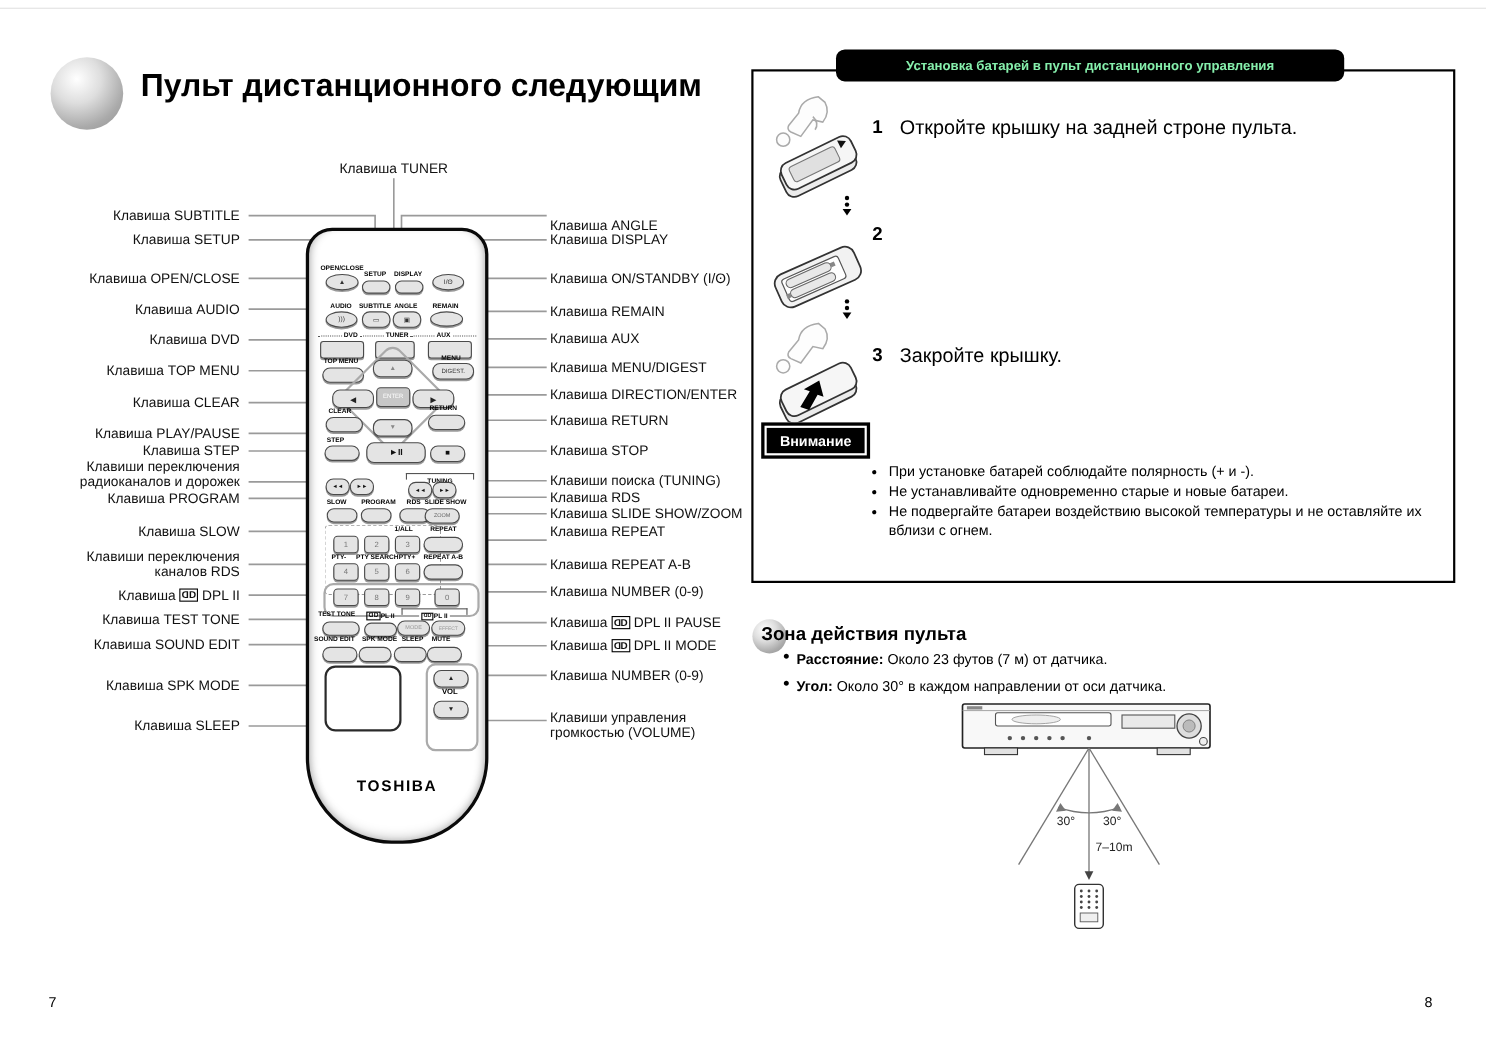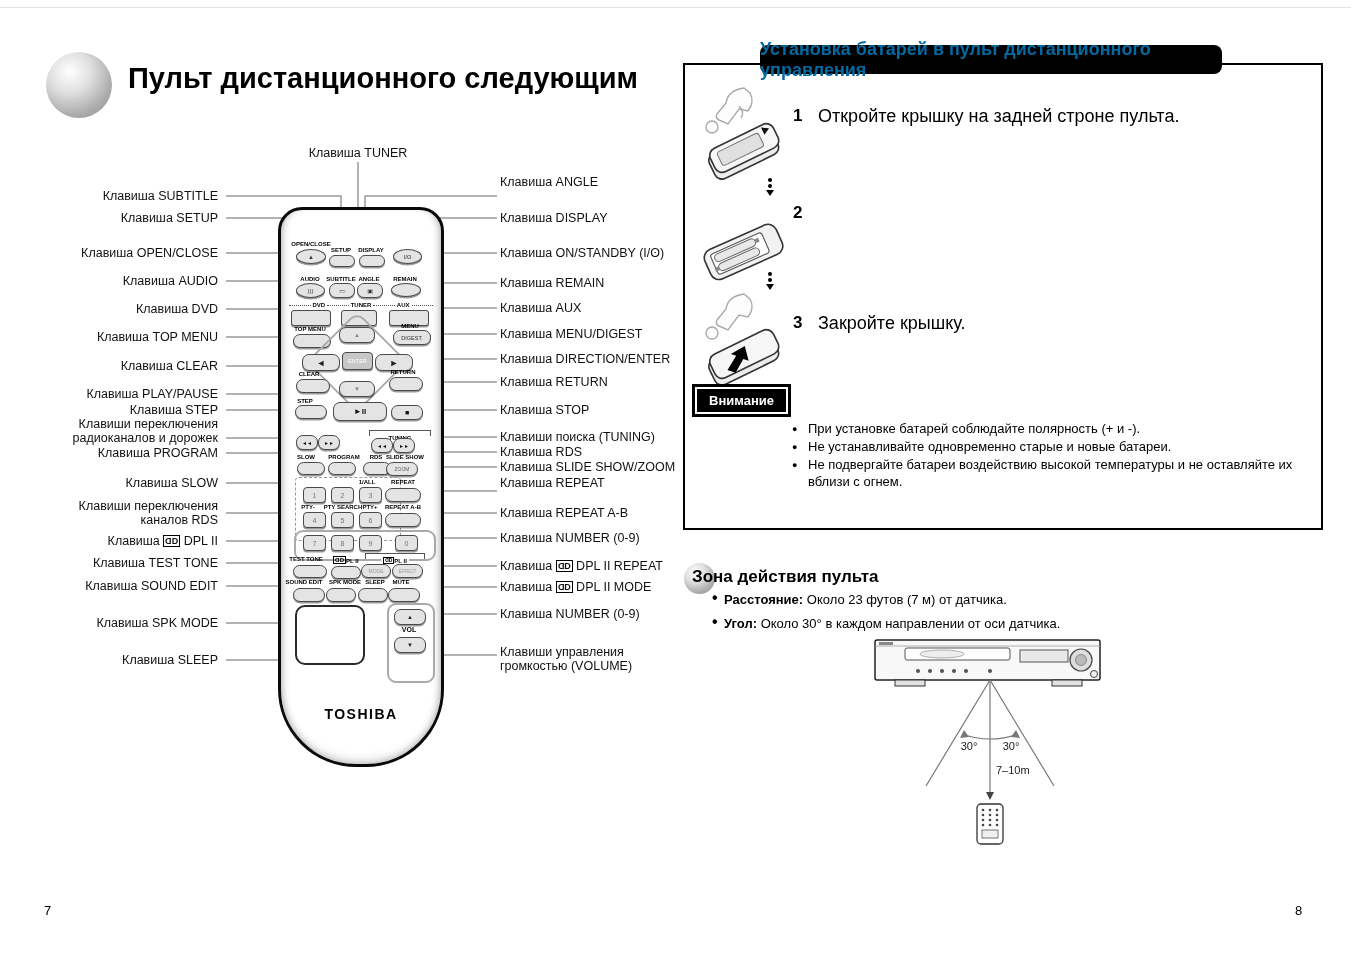--- a/index.html
+++ b/index.html
@@ -34,22 +34,22 @@
   .bracket{position:absolute;border:1.2px solid #555;border-bottom:none;height:5px;text-align:center;}
   .bracket>span{position:relative;top:-5px;background:#fff;padding:0 2px;font-size:6px;font-weight:bold;}
   .dashbox{position:absolute;border:1.5px dashed #999;border-radius:4px;}
   .graybox{position:absolute;border:2px solid #aaa;border-radius:9px;}
   .outline{position:absolute;border:2.5px solid #2a2a2a;border-radius:10px;background:#fff;}
   .srcrow{position:absolute;left:6px;top:92px;width:148px;display:flex;align-items:center;font-size:6px;font-weight:bold;}
   .dotline{flex:1;border-top:1.5px dotted #555;margin:0 2px;}
   .brand{position:absolute;font-size:14px;font-weight:bold;letter-spacing:1.5px;text-align:center;}
   
   .panel-box{position:absolute;left:683px;top:63px;width:636px;height:463px;border:2.5px solid #000;background:#fff;}
-  .panel-title{position:absolute;left:760px;top:45px;width:462px;height:29px;background:#000;color:#0369a1;
-        border-radius:8px;display:flex;align-items:center;justify-content:center;font-size:18px;font-weight:bold;z-index:5;}
+  .panel-title{position:absolute;left:760px;top:45px;width:462px;height:29px;background:#000;color:#86efac;
+        border-radius:8px;display:flex;align-items:center;justify-content:center;font-size:12px;font-weight:bold;z-index:5;}
   .step-num{position:absolute;font-size:17px;font-weight:bold;width:20px;}
   .step-text{position:absolute;left:818px;width:500px;font-size:18px;line-height:17px;}
   .dotarrow{position:absolute;width:8px;display:flex;flex-direction:column;align-items:center;gap:2px;}
   .dotarrow .d{width:4px;height:4px;border-radius:50%;background:#000;}
   .dotarrow .t{width:0;height:0;border-left:4px solid transparent;border-right:4px solid transparent;border-top:6px solid #000;}
   .warn-badge{position:absolute;left:692px;top:384px;border:3px solid #000;background:#fff;padding:2px;z-index:2;}
   .warn-badge-inner{background:#000;color:#fff;font-size:13px;font-weight:bold;padding:4px 12px;}
   .warn-intro{position:absolute;left:790px;top:377px;width:527px;font-size:13.5px;font-weight:bold;line-height:17px;}
   .warn-list{position:absolute;left:792px;top:420px;width:525px;font-size:13px;line-height:17px;}
   .warn-item{position:relative;padding-left:16px;margin-bottom:1px;}
@@ -128,36 +128,36 @@
   <div class="co co-l" style="top:417px;width:165px;left:53px;">Клавиши переключения радиоканалов и дорожек</div>
   <div class="co co-l" style="top:446px;">Клавиша PROGRAM</div>
   <div class="co co-l" style="top:476px;">Клавиша SLOW</div>
   <div class="co co-l" style="top:499px;width:160px;left:58px;">Клавиши переключения каналов RDS</div>
   <div class="co co-l" style="top:534px;"><span>Клавиша</span> <span class="dbx"><span class="fl">D</span>D</span> <span>DPL II</span></div>
   <div class="co co-l" style="top:556px;">Клавиша TEST TONE</div>
   <div class="co co-l" style="top:579px;">Клавиша SOUND EDIT</div>
   <div class="co co-l" style="top:616px;">Клавиша SPK MODE</div>
   <div class="co co-l" style="top:653px;">Клавиша SLEEP</div>
 
-  <div class="co co-r" style="top:175px;">Клавиша ANGLE</div>
+  <div class="co co-r" style="top:198px;">Клавиша ANGLE</div>
   <div class="co co-r" style="top:211px;">Клавиша DISPLAY</div>
   <div class="co co-r" style="top:246px;">Клавиша ON/STANDBY (I/ʘ)</div>
   <div class="co co-r" style="top:276px;">Клавиша REMAIN</div>
   <div class="co co-r" style="top:301px;">Клавиша AUX</div>
   <div class="co co-r" style="top:327px;">Клавиша MENU/DIGEST</div>
   <div class="co co-r" style="top:352px;">Клавиша DIRECTION/ENTER</div>
   <div class="co co-r" style="top:375px;">Клавиша RETURN</div>
   <div class="co co-r" style="top:403px;">Клавиша STOP</div>
   <div class="co co-r" style="top:430px;">Клавиши поиска (TUNING)</div>
   <div class="co co-r" style="top:445px;">Клавиша RDS</div>
   <div class="co co-r" style="top:460px;">Клавиша SLIDE SHOW/ZOOM</div>
   <div class="co co-r" style="top:476px;">Клавиша REPEAT</div>
   <div class="co co-r" style="top:506px;">Клавиша REPEAT A-B</div>
   <div class="co co-r" style="top:531px;">Клавиша NUMBER (0-9)</div>
-  <div class="co co-r" style="top:559px;"><span>Клавиша</span> <span class="dbx"><span class="fl">D</span>D</span> <span>DPL II REPEAT</span></div>
+  <div class="co co-r" style="top:559px;"><span>Клавиша</span> <span class="dbx"><span class="fl">D</span>D</span> <span>DPL II PAUSE</span></div>
   <div class="co co-r" style="top:580px;"><span>Клавиша</span> <span class="dbx"><span class="fl">D</span>D</span> <span>DPL II MODE</span></div>
   <div class="co co-r" style="top:607px;">Клавиша NUMBER (0-9)</div>
   <div class="co co-r" style="top:645px;width:140px;">Клавиши управления громкостью (VOLUME)</div>
 
   <div class="remote">
     <div class="rl" style="left:2px;top:31px;width:56px;">OPEN/CLOSE</div>
     <div class="rbtn ellip" style="left:15px;top:39px;width:28px;height:13px;">
         <span>▲</span>
       </div>
     <div class="rl" style="left:44px;top:37px;width:32px;">SETUP</div>

